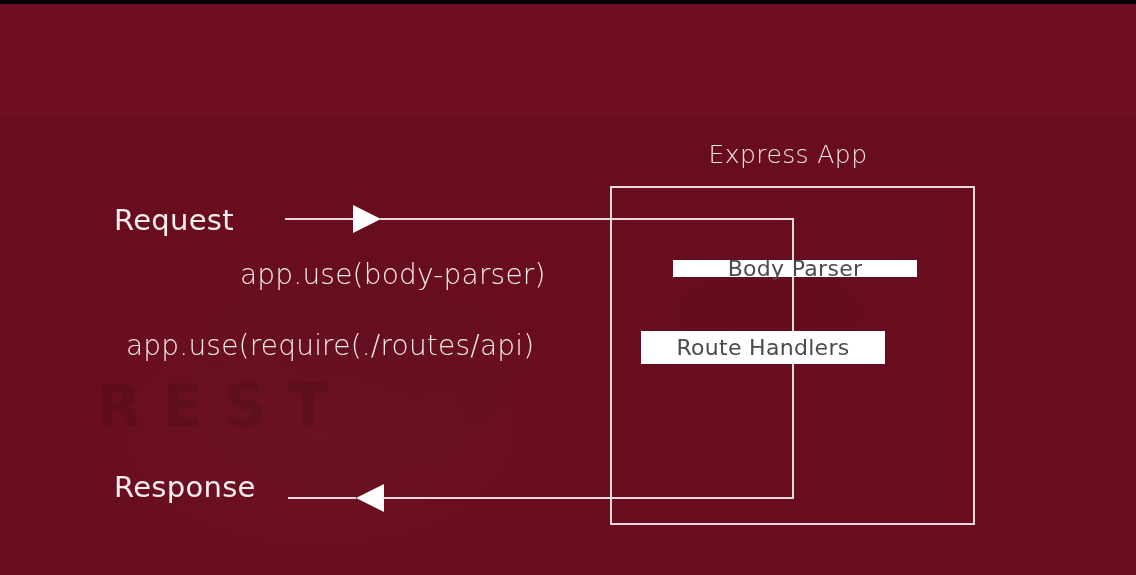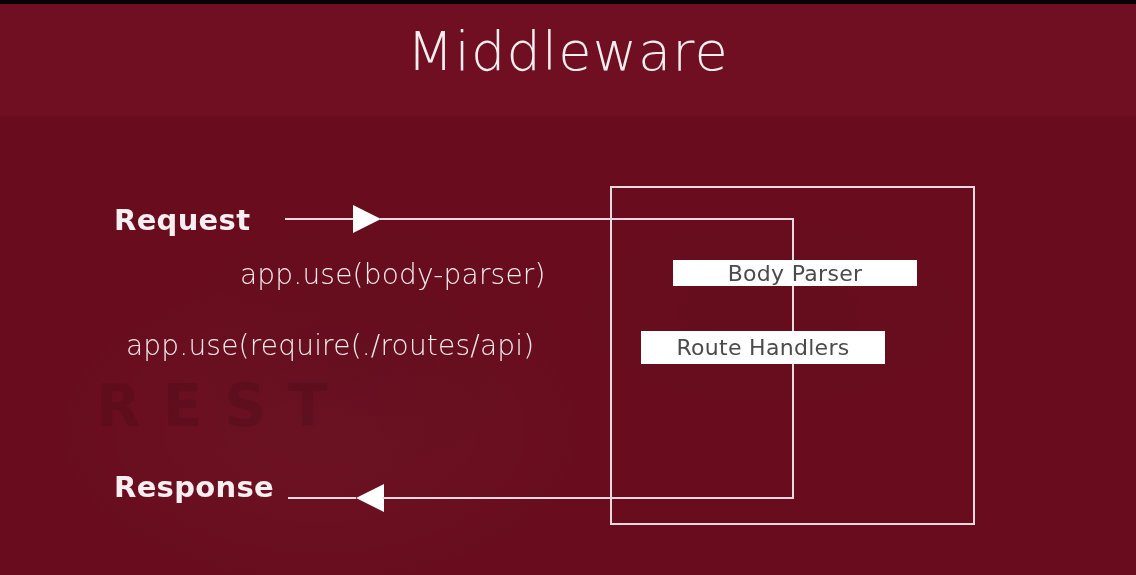--- a/index.html
+++ b/index.html
@@ -137,21 +137,21 @@
     display: flex;
     align-items: center;
     justify-content: center;
     font-family: "DejaVu Sans", sans-serif;
     box-sizing: border-box;
   }
   .flow-label {
     position: absolute;
     color: #f6eef0;
     font-size: 29px;
-    font-weight: 700;
+    font-weight: 400;
     letter-spacing: 0.3px;
     white-space: nowrap;
     font-family: "DejaVu Sans", sans-serif;
   }
   .code-label {
     position: absolute;
     color: #f3eaec;
     font-size: 28px;
     font-weight: 300;
     letter-spacing: 0.2px;
@@ -161,41 +161,41 @@
   }
 </style>
 </head>
 <body>
 
 <div id="slide">
 
   <div class="top-strip"></div>
 
   <div class="header-band"></div>
-  <div class="title">Middleware</div>
 
   <div class="body-area">
     <div class="blob blob-a"></div>
     <div class="blob blob-b"></div>
     <div class="blob blob-c"></div>
   </div>
 
   <div class="watermark">REST</div>
 
+  <div class="express-label">Express App</div>
   <div class="outer-box"></div>
 
   <div class="flow-label" style="left:114px; top:203px;">Request</div>
   <div class="line-h" style="left:285px; top:218px; width:68px;"></div>
   <div class="arrow-right" style="left:353px; top:205px;"></div>
   <div class="line-h" style="left:380px; top:218px; width:414px;"></div>
 
   <div class="line-v" style="left:792px; top:218px; height:281px;"></div>
   <div class="line-h" style="left:610px; top:497px; width:184px;"></div>
 
-  <div class="mw-box" style="left:673px; top:260px; width:244px; height:26px;">
+  <div class="mw-box" style="left:673px; top:260px; width:244px; height:17px;">
     <span>Body Parser</span>
   </div>
   <div class="mw-box" style="left:641px; top:331px; width:244px; height:33px;">
     <span>Route Handlers</span>
   </div>
 
   <div class="code-label" style="left:126px; top:329px;">app.use(require(./routes/api)</div>
   <div class="code-label" style="left:240px; top:258px;">app.use(body-parser)</div>
 
   <div class="flow-label" style="left:114px; top:470px;">Response</div>

